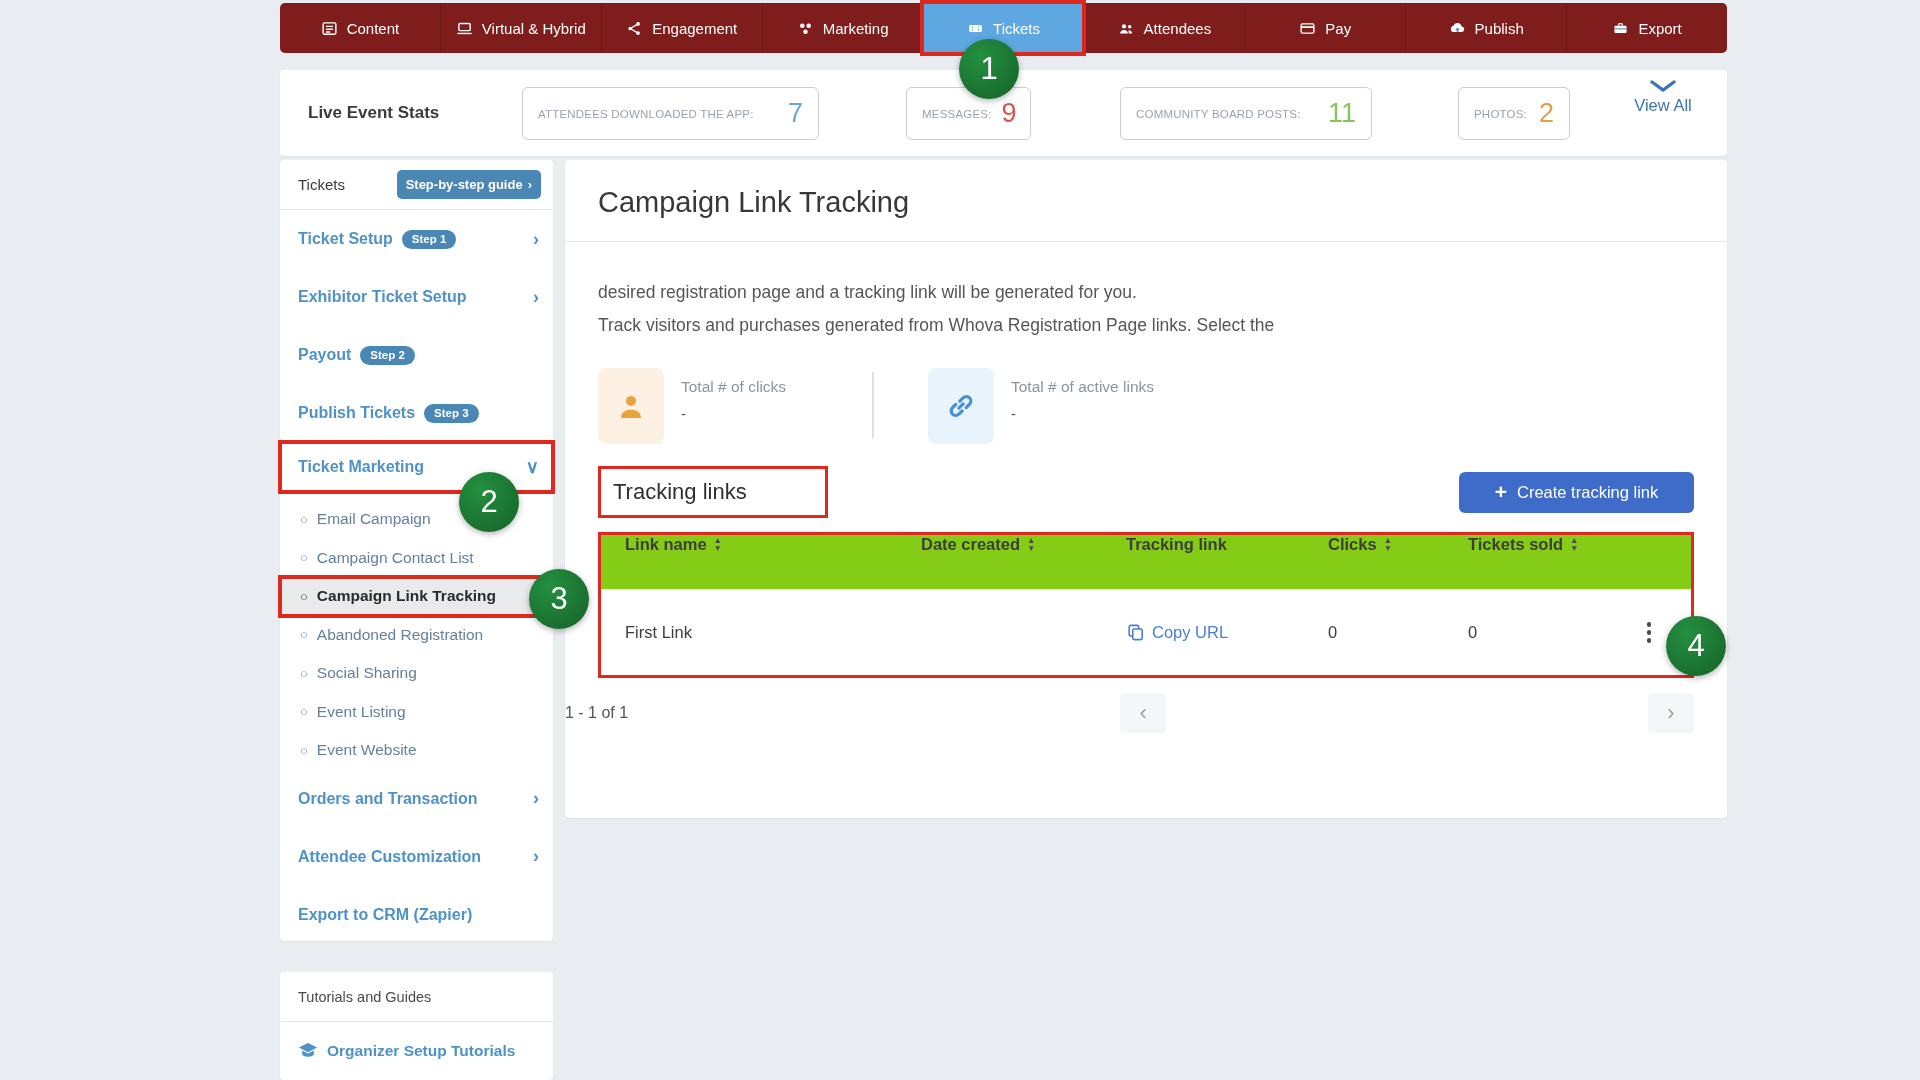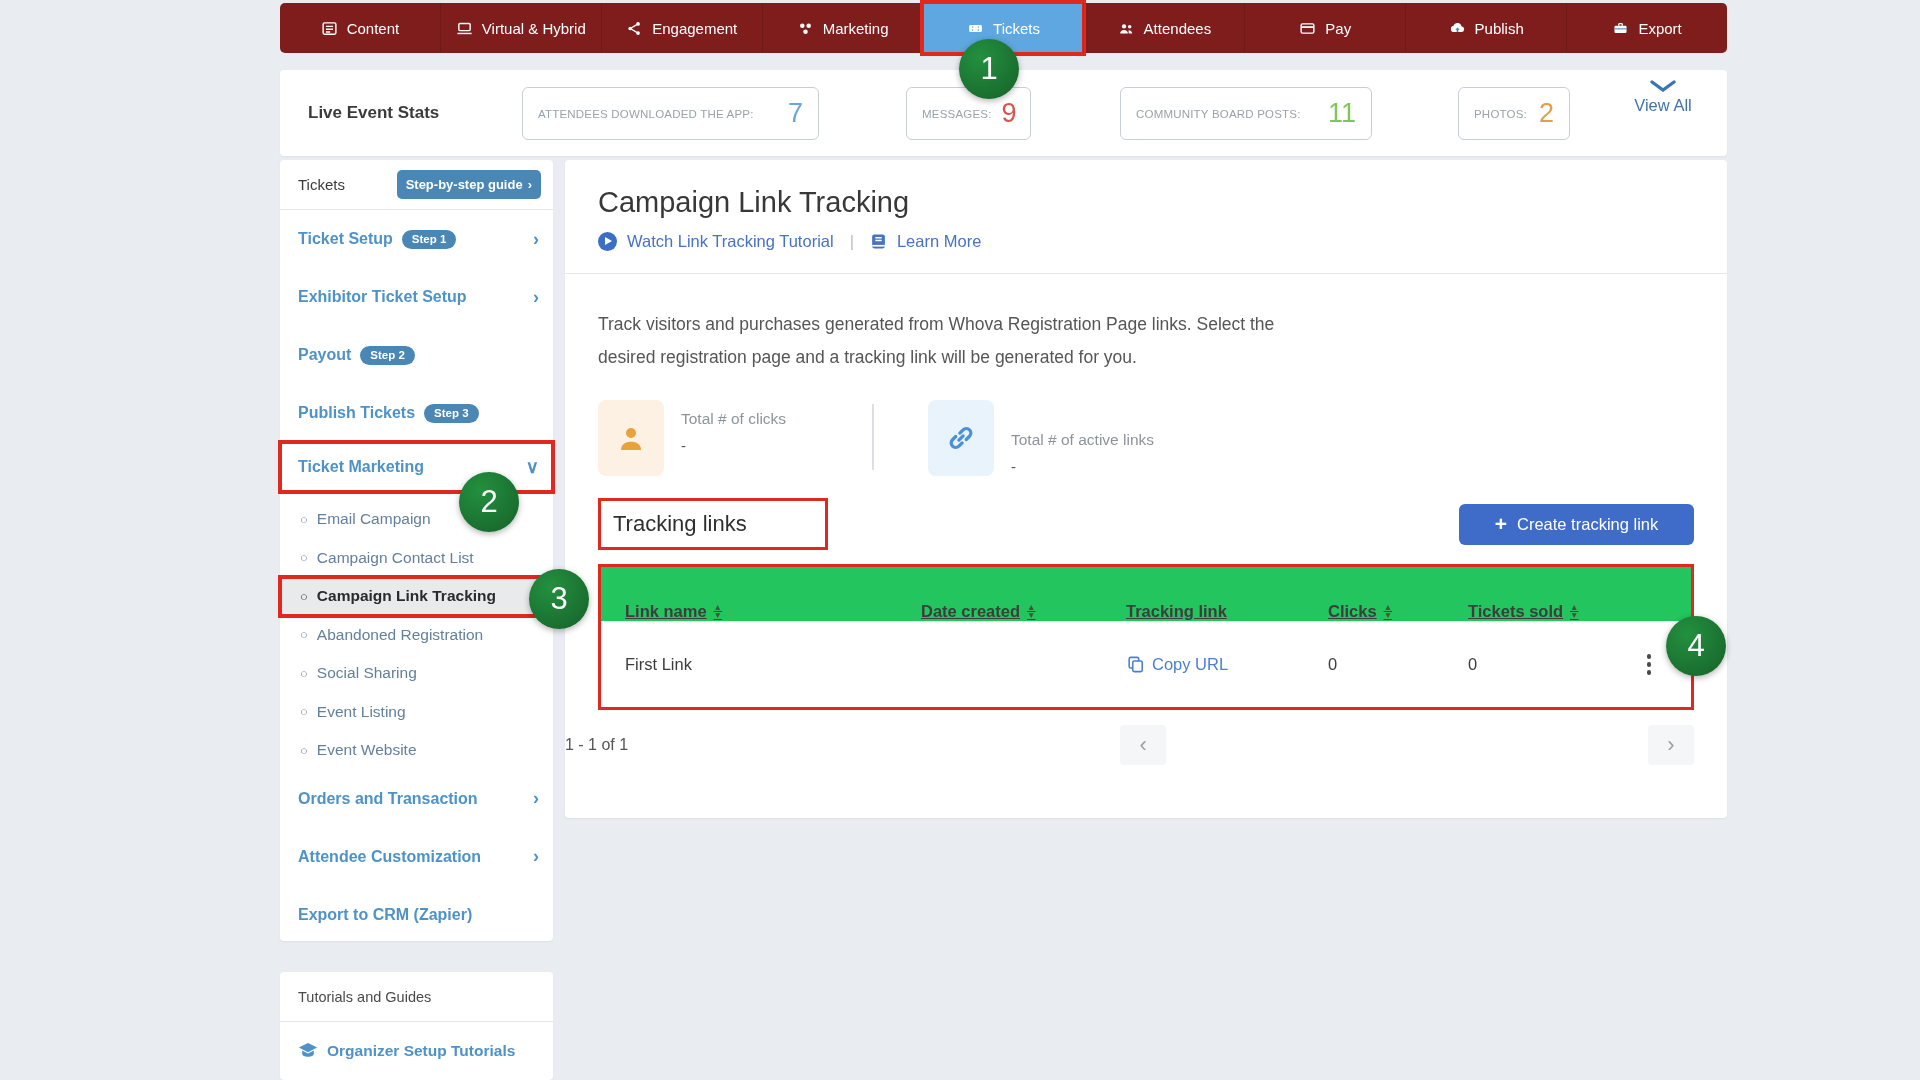--- a/index.html
+++ b/index.html
@@ -63,35 +63,35 @@
   .links-row .sep{color:#b9bec5;margin:0 6px;}
   .m-link{color:#4673c5;cursor:pointer;}
   .play{width:19px;height:19px;border-radius:50%;background:#3a6fc4;position:relative;display:inline-block;}
   .play::after{content:"";position:absolute;left:7px;top:5px;border-left:7px solid #fff;border-top:4.5px solid transparent;border-bottom:4.5px solid transparent;}
   .head-divider{margin-top:22px;border-bottom:1px solid #e6e8eb;}
   .desc{padding:34px 33px 0;font-size:17.5px;color:#565656;line-height:33px;}
   .summary-row{margin-top:26px;padding:0 33px;display:flex;align-items:flex-start;}
   .sgroup{display:flex;gap:17px;}
   .sgroup.g1{width:274px;}
   .sgroup.g2{margin-left:56px;width:279px;}
-  .sgroup.g3{margin-left:54px;align-items:flex-end;}
+  .sgroup.g3{margin-left:54px;}
   .icon-box{width:66px;height:76px;border-radius:8px;display:flex;align-items:center;justify-content:center;flex-shrink:0;}
   .ib-orange{background:#fcf1e3;} .ib-teal{background:#e9f6f4;} .ib-blue{background:#e8f3fb;}
   .stext{display:flex;flex-direction:column;}
   .slabel{font-size:15.5px;color:#8d949b;margin-top:10px;}
   .svalue{font-size:15px;color:#555;margin-top:9px;min-height:18px;}
   .vdiv{width:1px;background:#dcdfe3;height:66px;margin-top:4px;}
   .section-row{margin-top:22px;padding:0 33px;display:flex;justify-content:space-between;align-items:center;}
   .tl-box{border:3px solid #e0291e;width:230px;padding:10px 12px;}
   .tl-title{font-size:22px;color:#2f2f2f;font-weight:500;}
   .create-btn{width:235px;height:41px;background:#3e6cc8;border-radius:6px;color:#fff;font-size:16.5px;display:flex;align-items:center;justify-content:center;gap:10px;cursor:pointer;}
   .create-btn .plus{font-size:21px;font-weight:bold;}
   
   .table-wrap{margin:14px 33px 0;border:3px solid #e0291e;}
-  .t-header{display:flex;align-items:flex-end;background:#22c55e;height:54px;font-size:16.5px;font-weight:bold;color:#3d3d3d;text-decoration:underline;}
+  .t-header{display:flex;align-items:flex-start;background:#84cc16;height:54px;font-size:16.5px;font-weight:bold;color:#3d3d3d;}
   .t-row{display:flex;align-items:center;background:#fff;height:86px;font-size:16.5px;color:#3d3d3d;border-top:1px solid #ededed;}
   .c1{width:320px;padding-left:24px;} .c2{width:205px;} .c3{width:202px;} .c4{width:140px;} .c5{width:150px;} .c6{flex:1;display:flex;justify-content:flex-end;padding-right:36px;}
   .colcell{display:flex;align-items:center;}
   .sort{display:inline-flex;flex-direction:column;font-size:8.5px;line-height:7.5px;color:#4c4c4c;margin-left:7px;}
   .copy-link{display:flex;align-items:center;gap:7px;color:#4a7fd4;cursor:pointer;}
   .kebab{display:flex;flex-direction:column;gap:3.5px;cursor:pointer;padding:4px;}
   .kebab i{width:4.5px;height:4.5px;border-radius:50%;background:#4a4a4a;}
   .pagination{margin-top:15px;padding-right:33px;display:flex;justify-content:space-between;align-items:center;gap:26px;}
   .pg-label{font-size:16px;color:#555;margin-right:10px;}
   .pg-btn{width:46px;height:40px;background:#f4f6f8;border-radius:4px;display:flex;align-items:center;justify-content:center;color:#9aa0a6;font-size:22px;cursor:pointer;}
@@ -303,38 +303,25 @@
           <path d="M5 10v4.2c0 1.8 3.1 3.3 7 3.3s7-1.5 7-3.3V10l-7 3.5z" fill="#4e92c8"></path>
         </svg>
       </span>
     <span>Organizer Setup Tutorials</span>
   </div>
 </div>
 
 <div class="main-card">
   <div class="m-head">
     <div class="m-title">Campaign Link Tracking</div>
-    <div class="links-row">
-      <span class="play"></span>
-      <span class="m-link">Watch Link Tracking Tutorial</span>
-      <span class="sep">|</span>
-      <span class="nicon">
-          <svg width="17" height="17" viewBox="0 0 16 16">
-            <rect x="2" y="1.5" width="12" height="13" rx="2" fill="#4673c5"></rect>
-            <path d="M5 4.5h6M5 7h6" stroke="#fff" stroke-width="1.4"></path>
-            <path d="M2 12h12" stroke="#fff" stroke-width="1.6"></path>
-          </svg>
-        </span>
-      <span class="m-link">Learn More</span>
-    </div>
   </div>
   <div class="head-divider"></div>
   <div class="desc">
+    <div>desired registration page and a tracking link will be generated for you.</div>
     <div>Track visitors and purchases generated from Whova Registration Page links. Select the</div>
-    <div>desired registration page and a tracking link will be generated for you.</div>
   </div>
   <div class="summary-row">
     <div class="sgroup g1">
       <div class="icon-box ib-orange">
         <svg width="30" height="30" viewBox="0 0 24 24">
             <circle cx="12" cy="8" r="4" fill="#e8a33d"></circle>
             <path d="M4 21.5c0-4.6 3.8-6.6 8-6.6s8 2 8 6.6z" fill="#e8a33d"></path>
           </svg>
       </div>
       <div class="stext">

